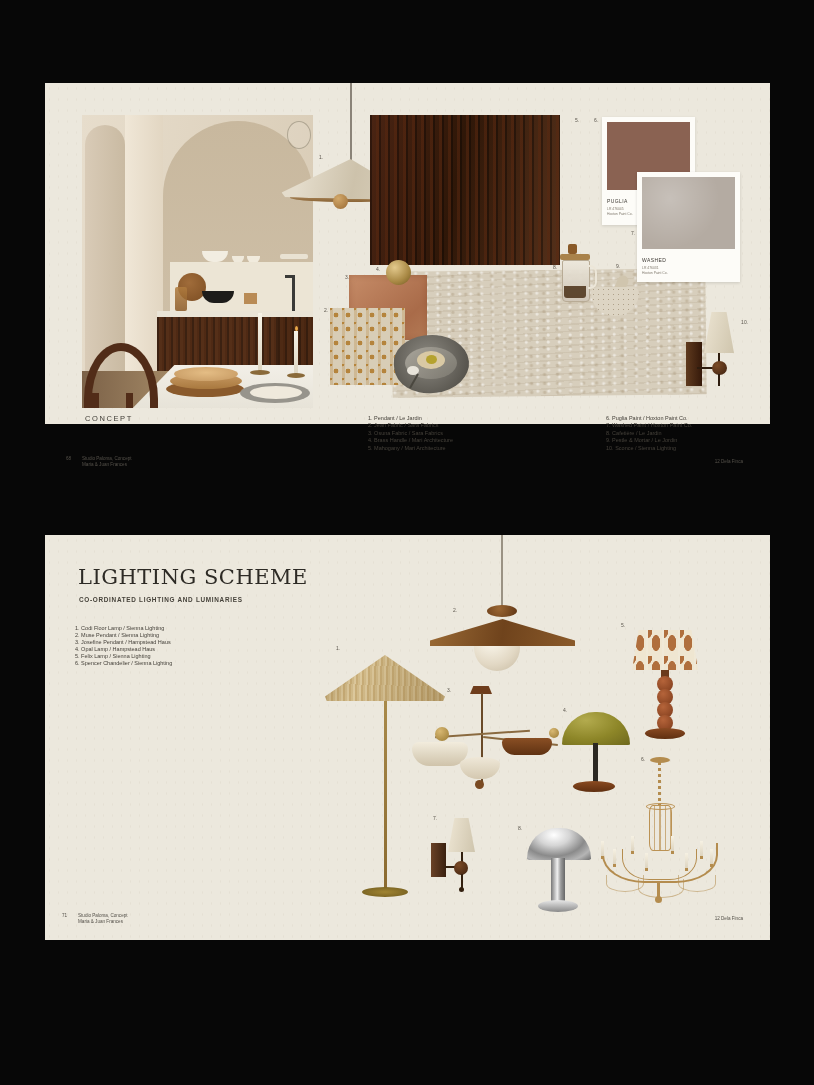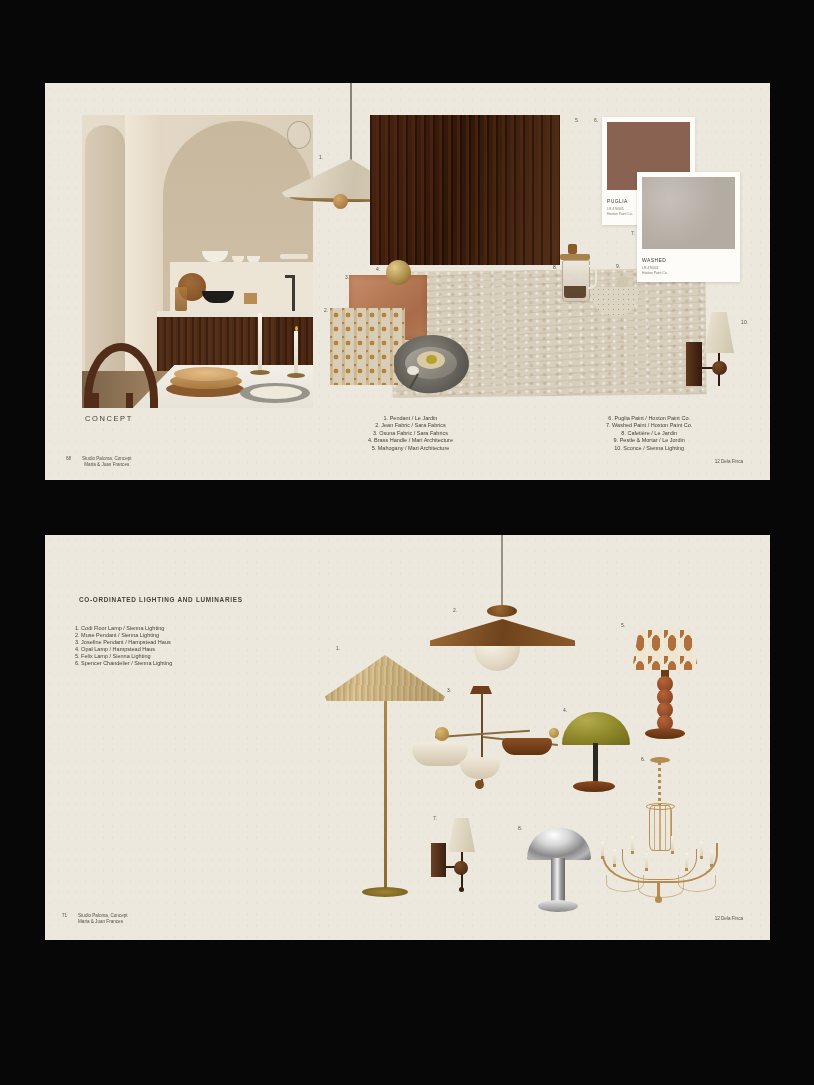--- a/index.html
+++ b/index.html
@@ -19,21 +19,21 @@
        border-bottom:3px solid #b48c4e;}
   .swag{position:absolute;border:1px solid rgba(180,142,80,.55);border-top:none;
         border-radius:0 0 50% 50%;}
   .grain{background-image:repeating-linear-gradient(90deg,rgba(0,0,0,.30) 0 2px,rgba(0,0,0,0) 2px 5px,rgba(60,25,8,.25) 5px 7px);}
 </style>
 </head>
 <body>
 
 <div id="stage">
 
-  <div class="pg" style="top:83px;height:397px;text-align:center;">
+  <div class="pg" style="top:83px;height:341px;">
 
     <div class="a" style="left:37px;top:32px;width:231px;height:293px;overflow:hidden;background:linear-gradient(100deg,#e7ddcc,#d8cbb5);">
       <div class="a" style="left:3px;top:10px;width:40px;height:283px;border-radius:20px 20px 0 0;background:linear-gradient(90deg,#d9cbb7,#c9baa2);"></div>
       <div class="a" style="left:43px;top:0;width:38px;height:293px;background:linear-gradient(90deg,#f0e7d7,#e2d6c2);"></div>
       <div class="a" style="left:81px;top:6px;width:150px;height:232px;border-radius:75px 75px 0 0;background:linear-gradient(180deg,#c8b89e,#cfc0a8);"></div>
       <div class="a" style="left:205px;top:6px;width:22px;height:26px;border:1px solid rgba(120,110,90,.45);border-radius:50%;background:rgba(240,235,220,.18);"></div>
       <div class="a" style="left:120px;top:136px;width:26px;height:11px;background:#f2ede1;border-radius:0 0 13px 13px;"></div>
       <div class="a" style="left:150px;top:141px;width:12px;height:7px;background:#efe9db;border-radius:0 0 6px 6px;"></div>
       <div class="a" style="left:165px;top:141px;width:13px;height:7px;background:#f1ebdd;border-radius:0 0 6px 6px;"></div>
       <div class="a" style="left:198px;top:139px;width:28px;height:5px;background:#e9e2d2;border-radius:2px;"></div>
@@ -144,20 +144,21 @@
     <div class="foot" style="left:21px;top:373px;">68</div>
     <div class="foot" style="left:37px;top:373px;">
       <div>Studio Paloma, Concept</div>
       <div>Maria &amp; Juan Frances</div>
     </div>
     <div class="foot" style="right:27px;top:376px;">12 Dela Finca</div>
   </div>
 
   <div class="pg" style="top:535px;height:405px;">
 
+    <div class="a" style="left:33px;top:30px;font-family:'DejaVu Serif','Liberation Serif',serif;font-size:21px;letter-spacing:.5px;color:#2d2a25;">LIGHTING SCHEME</div>
     <div class="a" style="left:34px;top:61px;font-size:6.4px;font-weight:bold;letter-spacing:.7px;color:#46423a;">CO-ORDINATED LIGHTING AND LUMINARIES</div>
     <div class="credits" style="left:30px;top:90px;line-height:6.9px;">
       <div>1. Codi Floor Lamp / Sienna Lighting</div>
       <div>2. Muse Pendant / Sienna Lighting</div>
       <div>3. Josefine Pendant / Hampstead Haus</div>
       <div>4. Opal Lamp / Hampstead Haus</div>
       <div>5. Felix Lamp / Sienna Lighting</div>
       <div>6. Spencer Chandelier / Sienna Lighting</div>
     </div>
 

